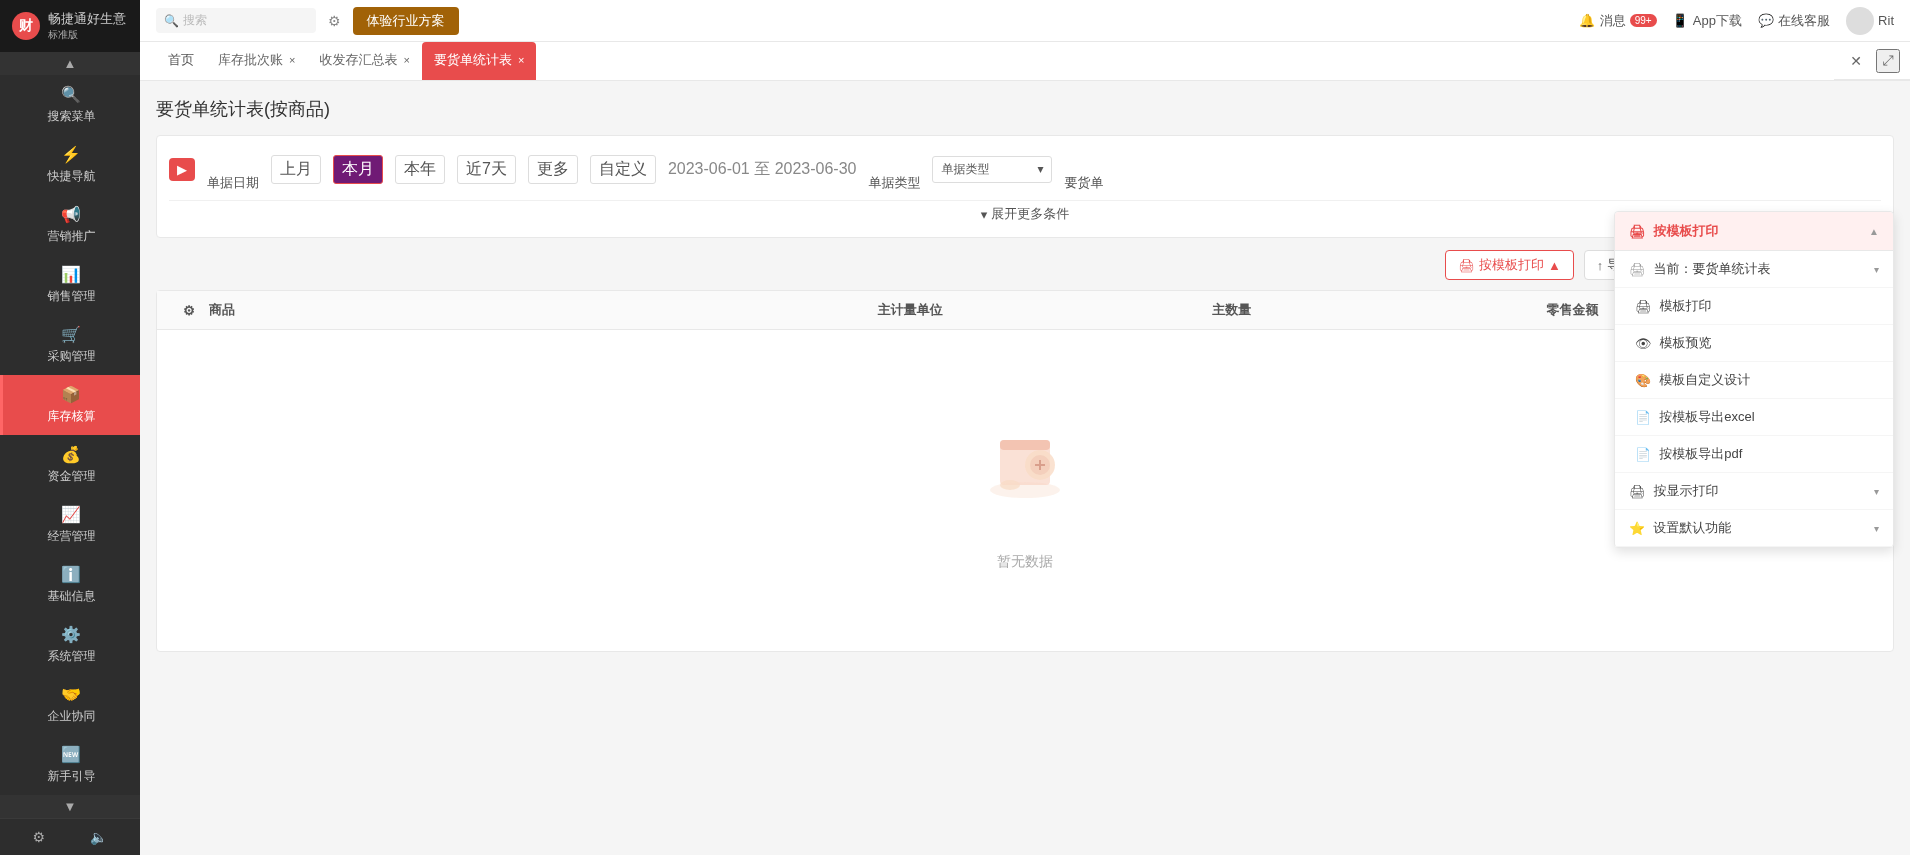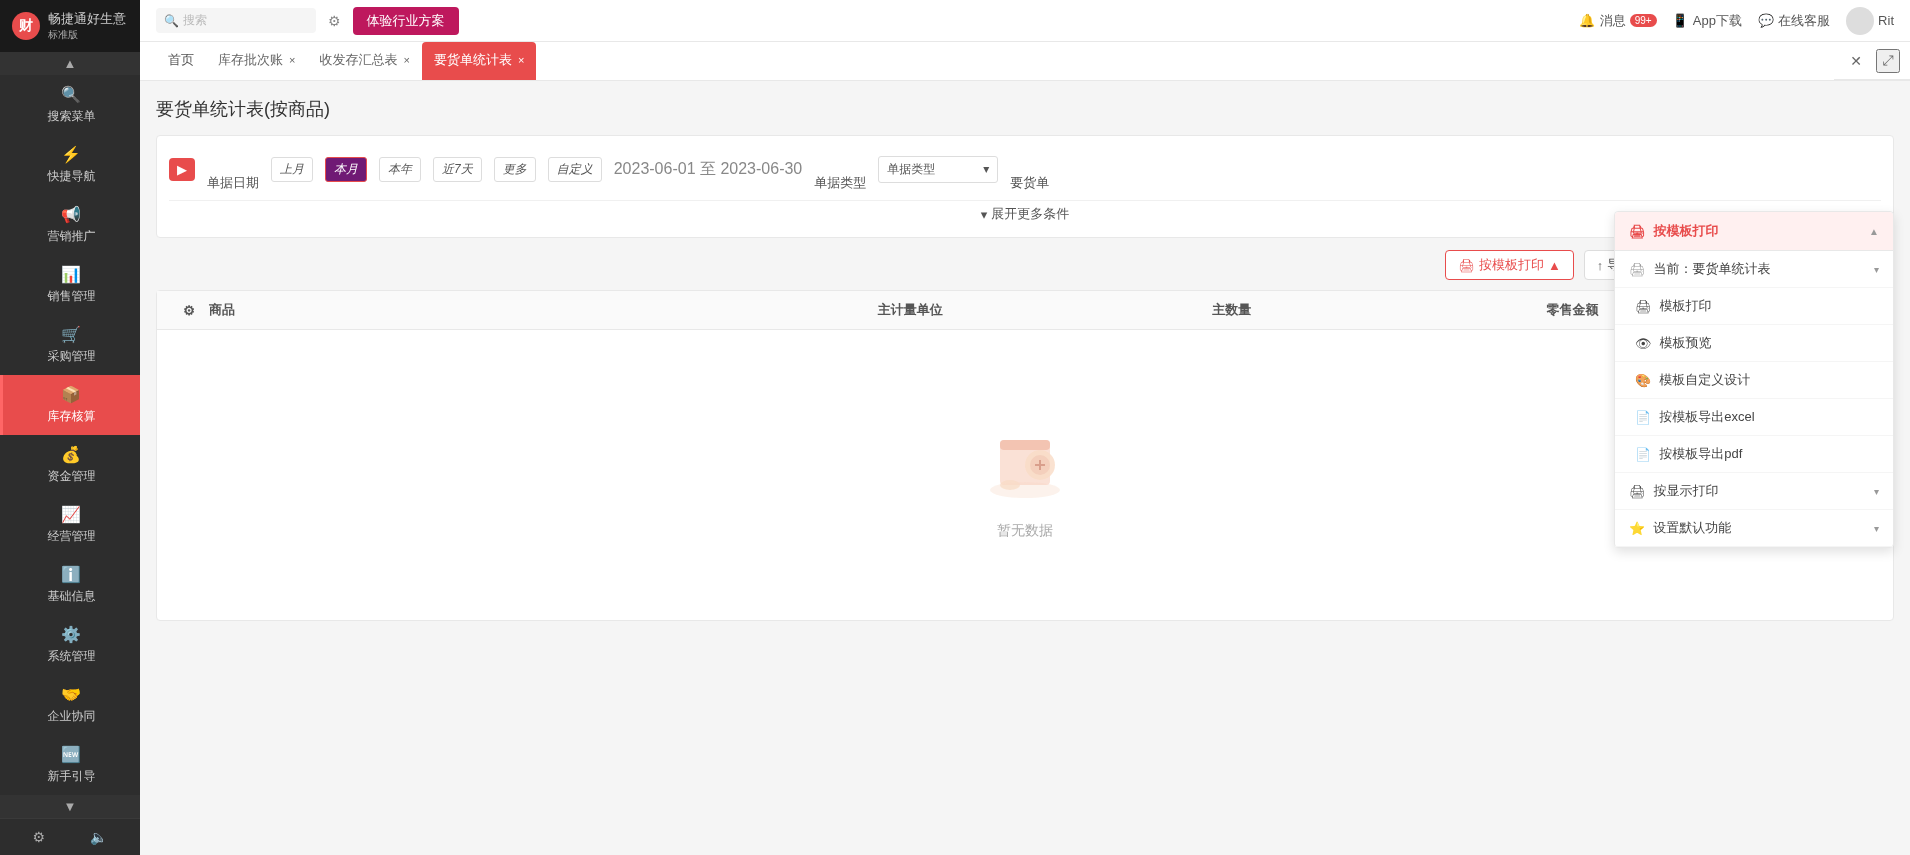--- a/index.html
+++ b/index.html
@@ -92,21 +92,21 @@
       background: #f5f5f5;
       border-radius: 4px;
       padding: 4px 8px;
       gap: 4px;
       width: 160px;
       color: #999;
       font-size: 12px;
     }
     .topbar-gear { color: #888; cursor: pointer; font-size: 14px; }
     .topbar-btn {
-      background: #be185d;
+      background: #a16207;
       color: #fff;
       border: none;
       border-radius: 4px;
       padding: 5px 14px;
       cursor: pointer;
       font-size: 13px;
     }
     .topbar-spacer { flex: 1; }
     .topbar-right {
       display: flex;
@@ -202,23 +202,22 @@
       display: flex;
       align-items: center;
     }
     .filter-label { color: #555; font-size: 13px; white-space: nowrap; margin-top: 28px; }
     .filter-date-btn {
       padding: 3px 8px;
       border: 1px solid #ddd;
       border-radius: 3px;
       background: #fff;
       cursor: pointer;
-      font-size: 12px;
+      font-size: 16px;
       color: #555;
-      font-style: italic;
     }
     .filter-date-btn.active {
       background: #701a75;
       color: #fff;
       border-color: #e84c4c;
     }
     .filter-date-range { color: #888; font-size: 16px; }
     .filter-select {
       display: flex;
       align-items: center;
@@ -300,20 +299,21 @@
 
     
     .empty-state {
       display: flex;
       flex-direction: column;
       align-items: center;
       justify-content: center;
       padding: 80px 0;
       color: #aaa;
       font-size: 14px;
+      gap: 31px;
     }
     .empty-icon {
       width: 100px;
       height: 100px;
       margin-bottom: 12px;
       opacity: 0.6;
     }
 
     
     .dropdown-popup {

